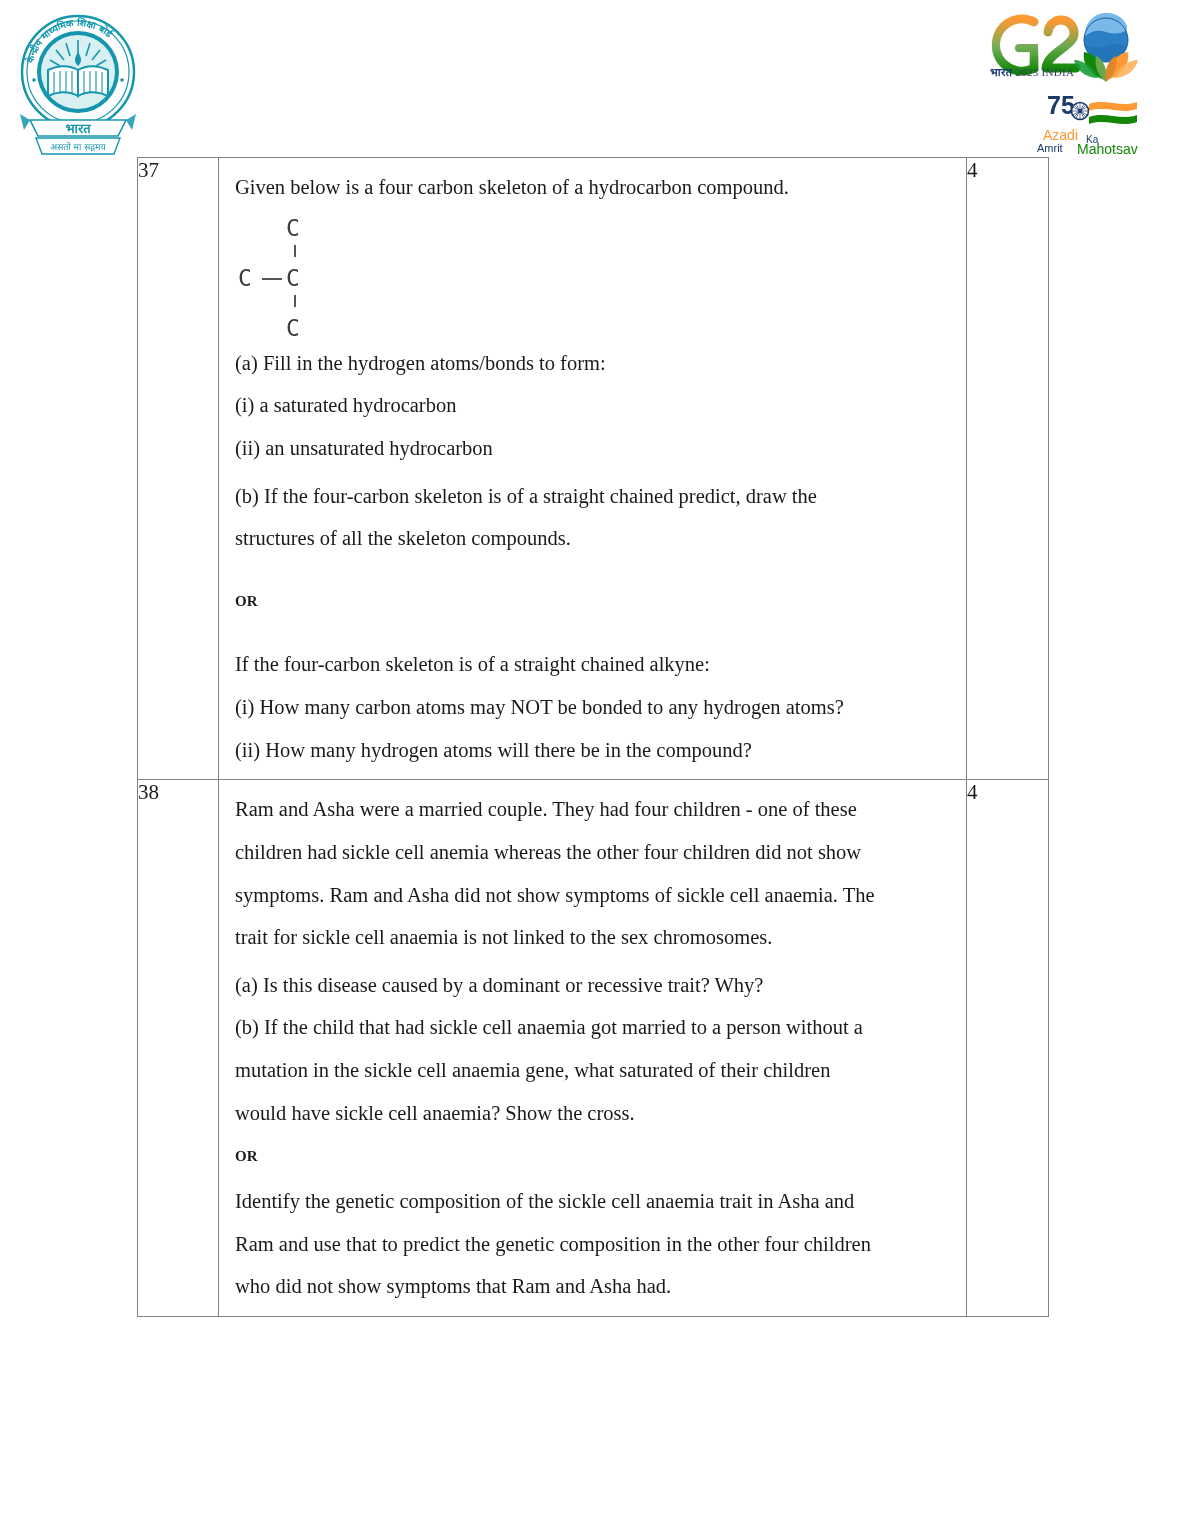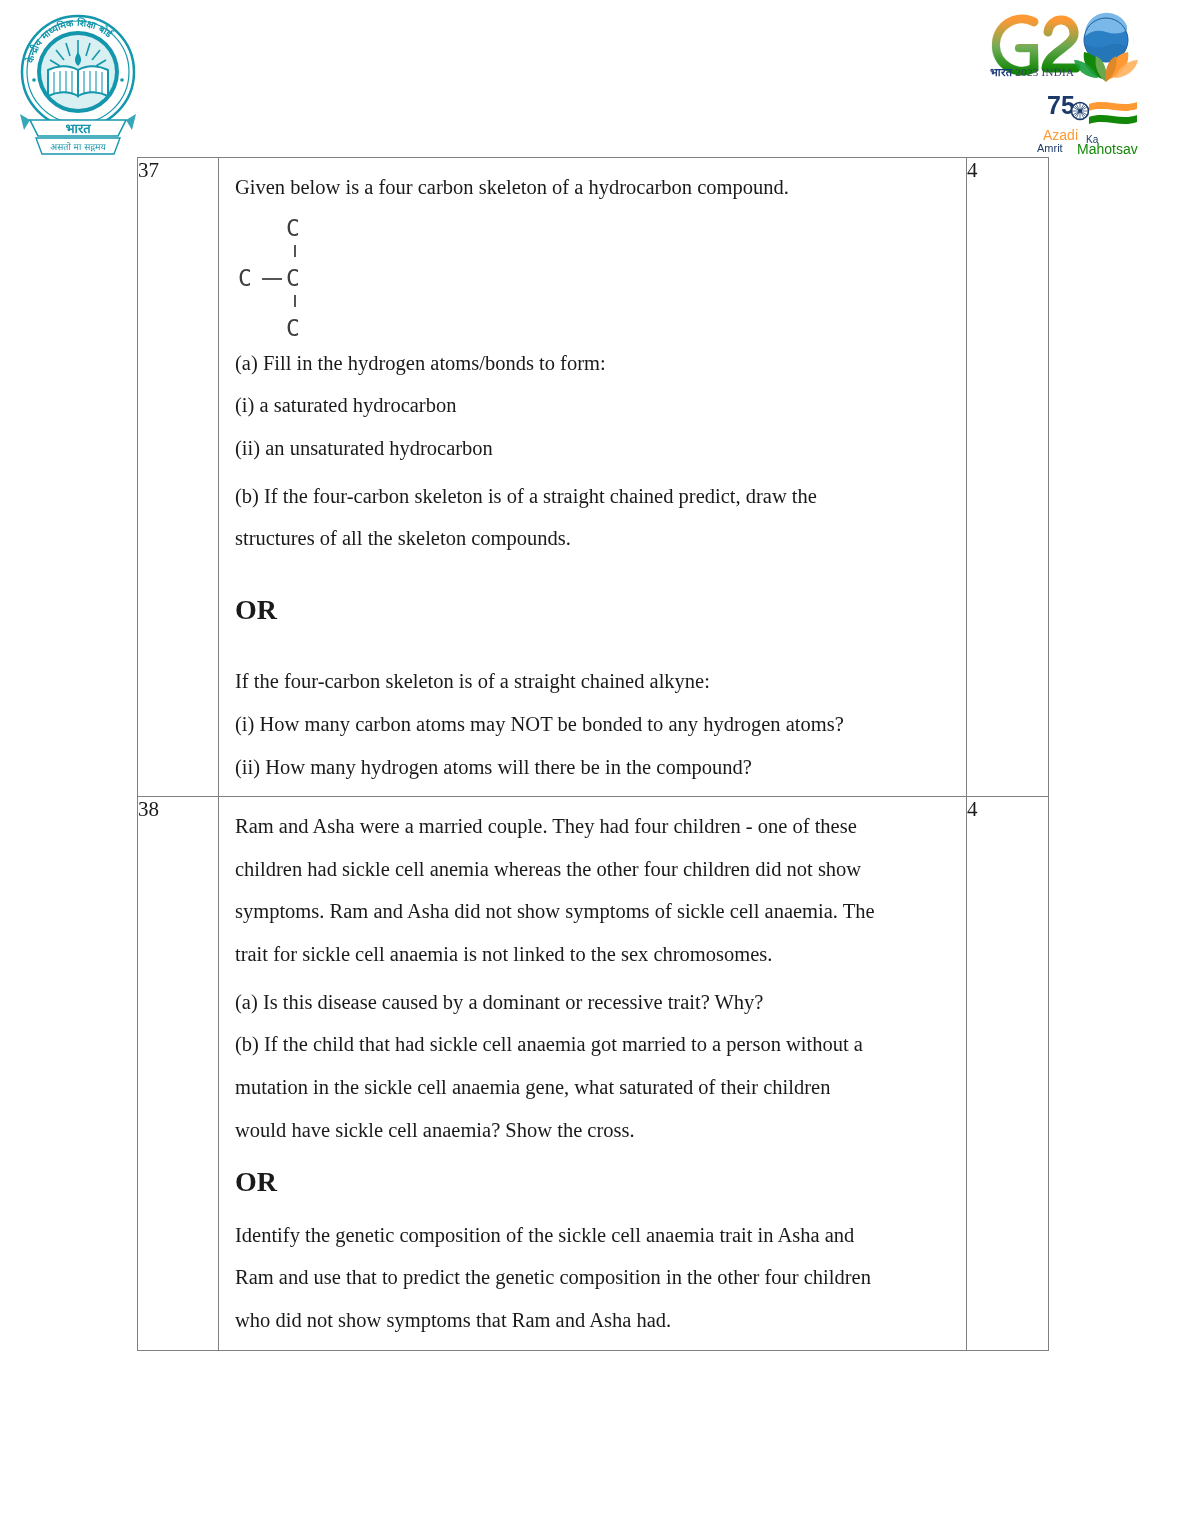--- a/index.html
+++ b/index.html
@@ -87,21 +87,21 @@
     line-height: 1.30;
     padding: 9px 12px 14px 12px;
   }
   .qbody p {
     margin: 16px;
   }
   .qbody p.gap-before { margin-top: 21px; }
   .qbody p.gap-big    { margin-top: 40px; }
   .or-label {
     font-weight: bold;
-    font-size: 28px;
+    font-size: 15px;
   }
 
   
   .skeleton {
     margin: 8px 0 0 14px;
     width: 120px;
     height: 112px;
     position: relative;
     font-family: "DejaVu Sans Mono", monospace;
     font-size: 23px;

